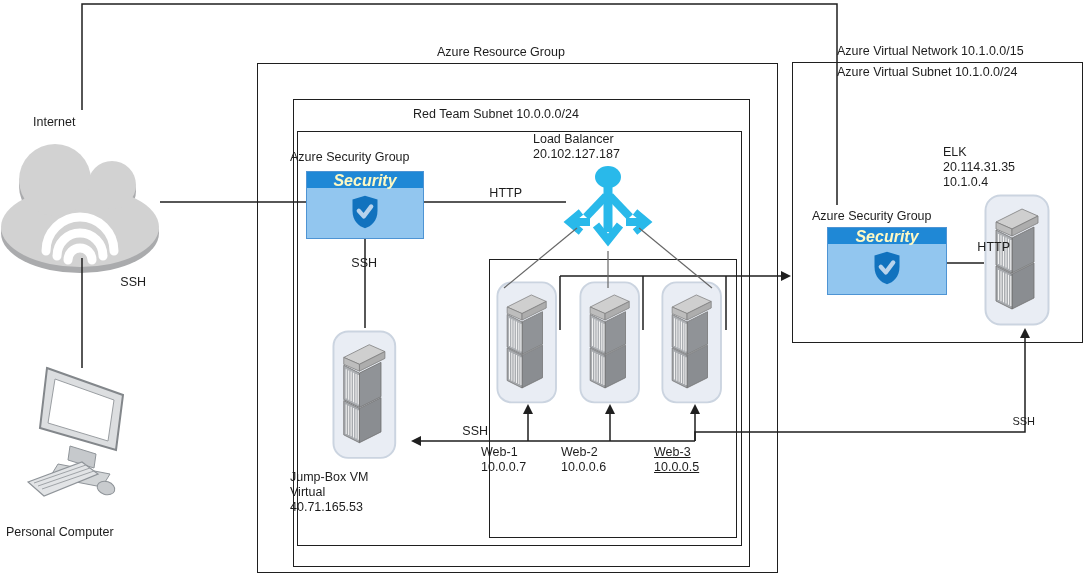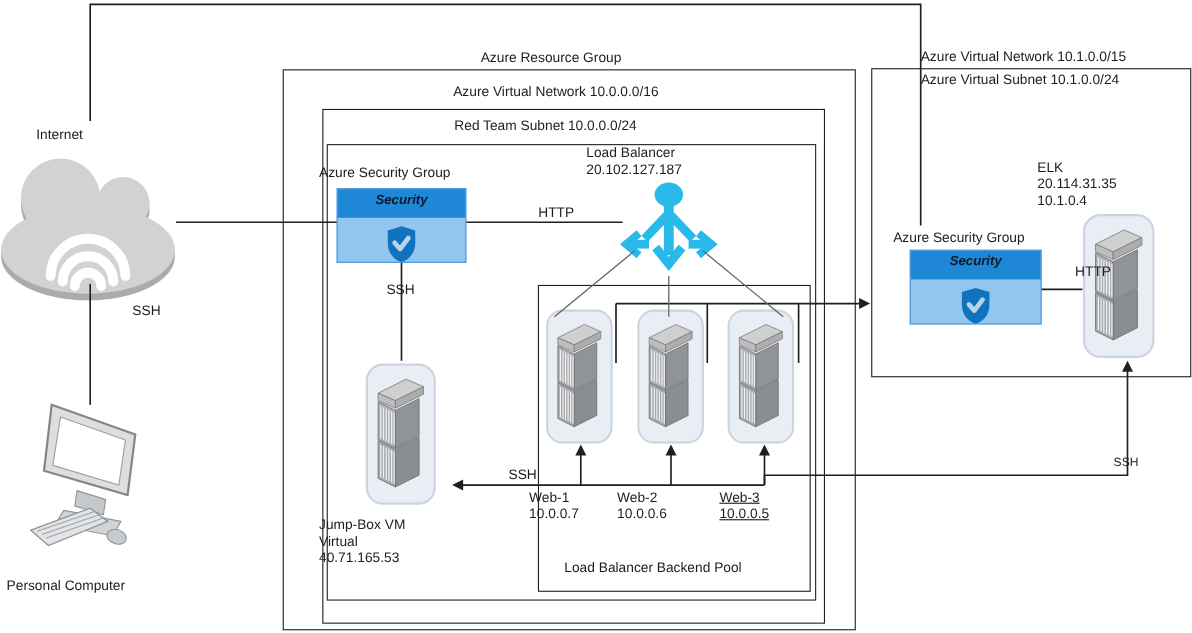--- a/index.html
+++ b/index.html
@@ -4,21 +4,21 @@
 <style>
   html,body{margin:0;padding:0;background:#ffffff;}
   #canvas{position:relative;width:1084px;height:575px;background:#ffffff;overflow:hidden;
           font-family:"Liberation Sans",sans-serif;}
   .box{position:absolute;border:1.6px solid #1f1f1f;background:transparent;box-sizing:border-box;}
   .lbl{position:absolute;font-size:12.5px;line-height:1.2;color:#1d1d1d;text-align:left;white-space:nowrap;z-index:6;}
   .lbl.small{font-size:11px;}
   .lbl.left{text-align:right;}
   .multi div{white-space:nowrap;}
   .asg{position:absolute;border:1px solid #4e94d4;background:#92c6ef;z-index:4;box-sizing:border-box;}
-  .asg .hdr{height:26px;background:#1f88d6;color:#0f172a;font-size:12px;font-weight:bold;
+  .asg .hdr{height:16px;background:#1f88d6;color:#fef9c3;font-size:16px;font-weight:bold;
             font-style:italic;text-align:center;line-height:18px;}
   .asg .body{display:flex;align-items:center;justify-content:center;height:calc(100% - 18px);}
   svg.layer{position:absolute;left:0;top:0;z-index:5;pointer-events:none;}
   svg.under{z-index:3;}
 </style>
 </head>
 <body>
 
 <div id="canvas">
 
@@ -149,23 +149,21 @@
       <polygon points="1025,328 1020,338 1030,338"></polygon>
     </g>
     <g fill="none" stroke="#666666" stroke-width="1.2">
       <line x1="577" y1="228" x2="504" y2="288"></line>
       <line x1="608" y1="251" x2="608" y2="288"></line>
       <line x1="639" y1="228" x2="712" y2="288"></line>
     </g>
   </svg>
 
   <div class="lbl" style="left:437px;top:45px;width:200px;">Azure Resource Group</div>
-  <div class="lbl" style="left:412px;top:76px;width:200px;">Azure Virtual Network 10.0.0.0/16</div>
   <div class="lbl" style="left:413px;top:107px;width:200px;">Red Team Subnet 10.0.0.0/24</div>
-  <div class="lbl" style="left:513px;top:509px;width:200px;">Load Balancer Backend Pool</div>
   <div class="lbl" style="left:837px;top:44px;width:200px;">Azure Virtual Network 10.1.0.0/15</div>
   <div class="lbl" style="left:837px;top:65px;width:200px;">Azure Virtual Subnet 10.1.0.0/24</div>
 
   <div class="lbl" style="left:33px;top:115px;width:100px;">Internet</div>
   <div class="lbl" style="left:6px;top:525px;width:150px;">Personal Computer</div>
 
   <div class="lbl" style="left:290px;top:150px;width:150px;">Azure Security Group</div>
   <div class="lbl" style="left:812px;top:209px;width:150px;">Azure Security Group</div>
 
   <div class="lbl multi" style="left:533px;top:132px;width:150px;">

